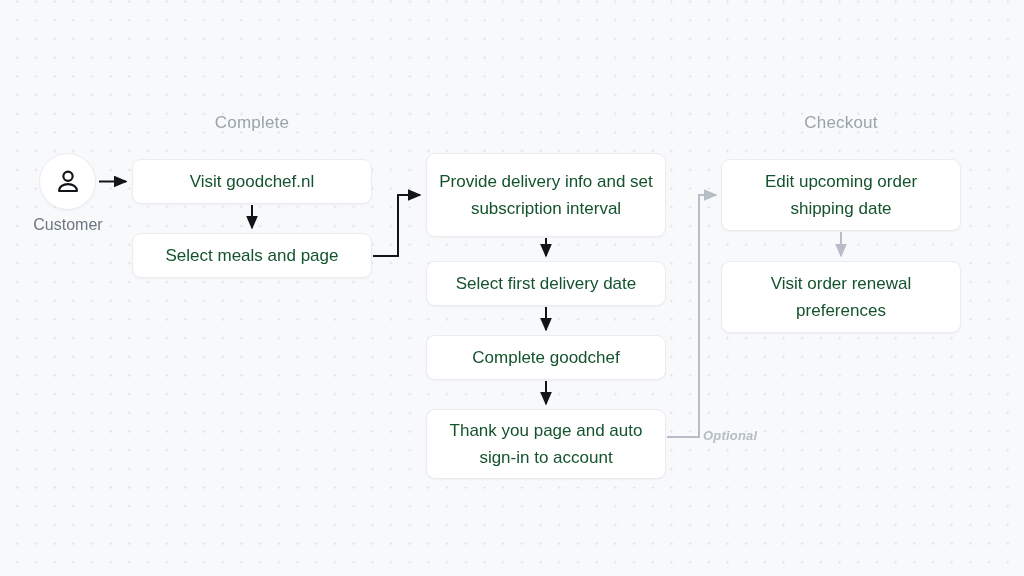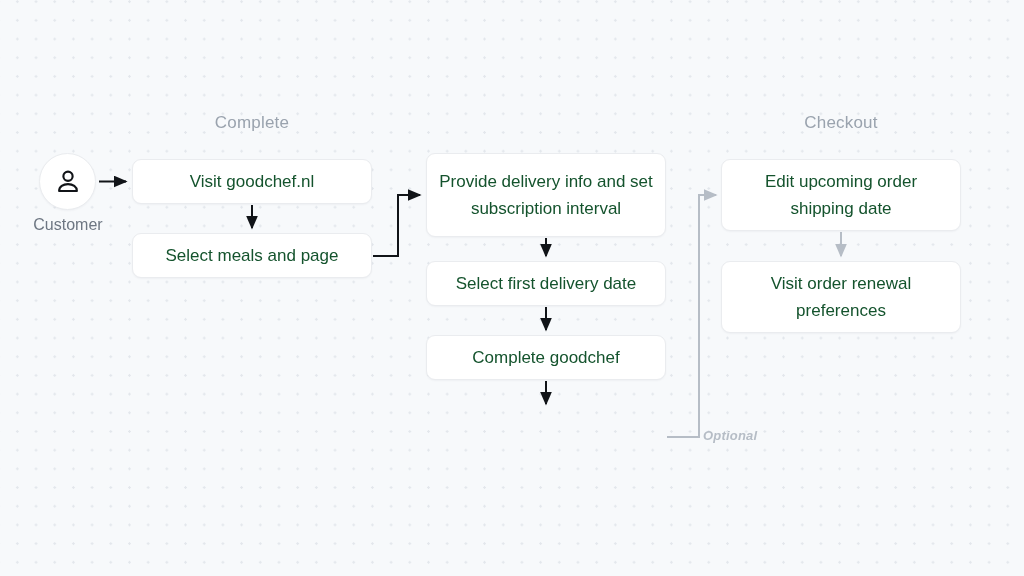--- a/index.html
+++ b/index.html
@@ -174,19 +174,20 @@
     </div>
     <div id="customer-label">Customer</div>
   </div>
 
   <div class="node" id="node-visit">Visit goodchef.nl</div>
   <div class="node" id="node-select-meals">Select meals and page</div>
 
   <div class="node" id="node-provide-info">Provide delivery info and set subscription interval</div>
   <div class="node" id="node-first-delivery">Select first delivery date</div>
   <div class="node" id="node-payment">Complete goodchef</div>
+  <div class="node" id="node-thank-you">Thank you page and auto sign-in to account</div>
 
   <div class="node" id="node-edit-shipping">Edit upcoming order shipping date</div>
   <div class="node" id="node-edit-renewal">Visit order renewal preferences</div>
 
   <div id="optional-label">Optional</div>
 
 </div>
 
 </body></html>

